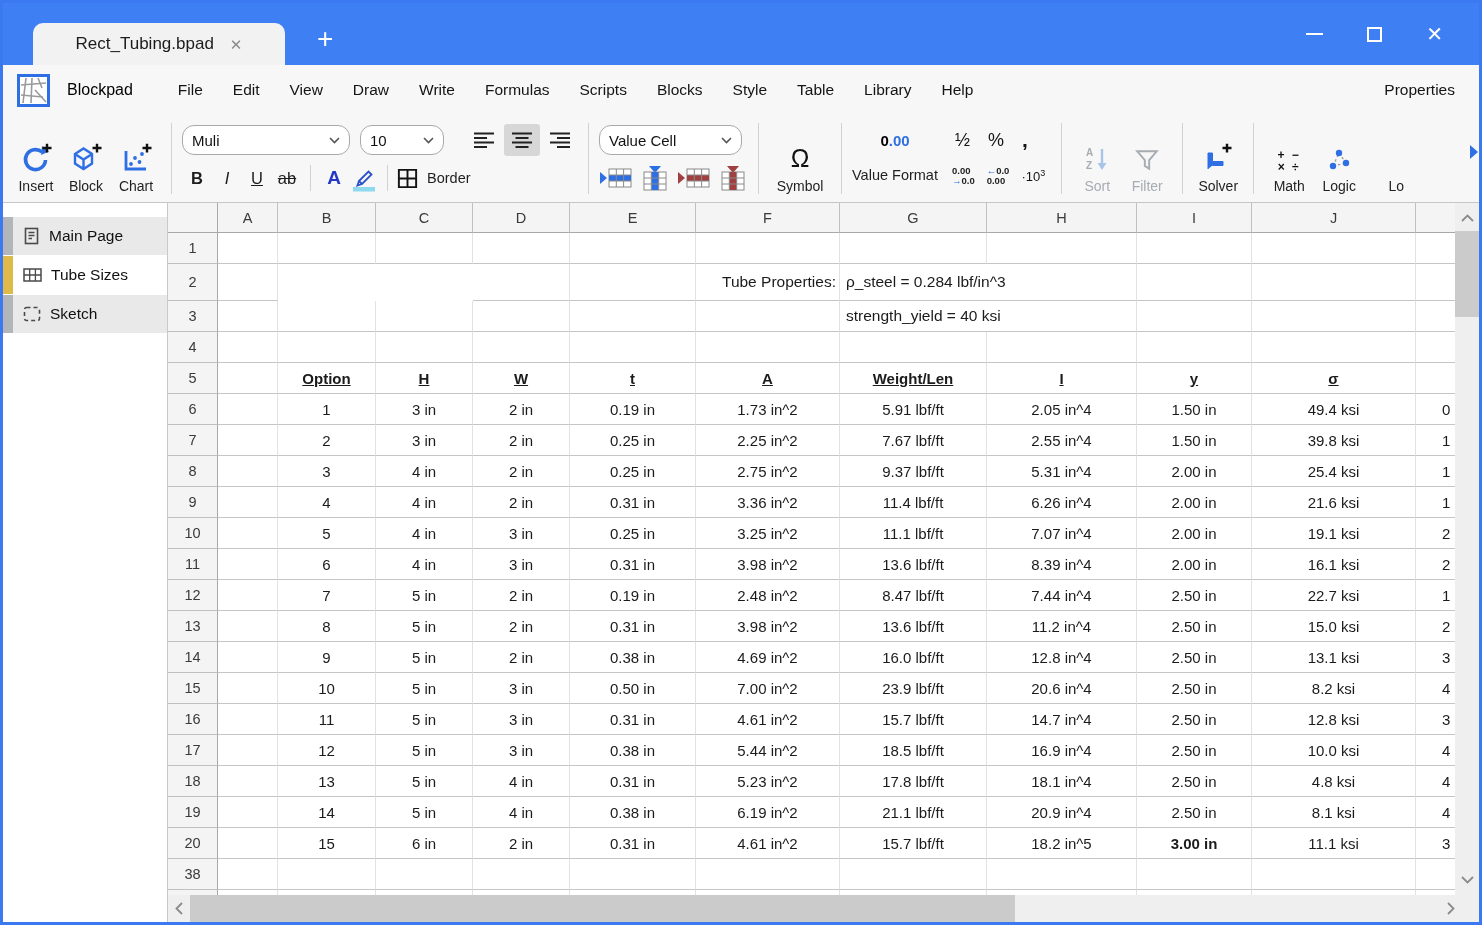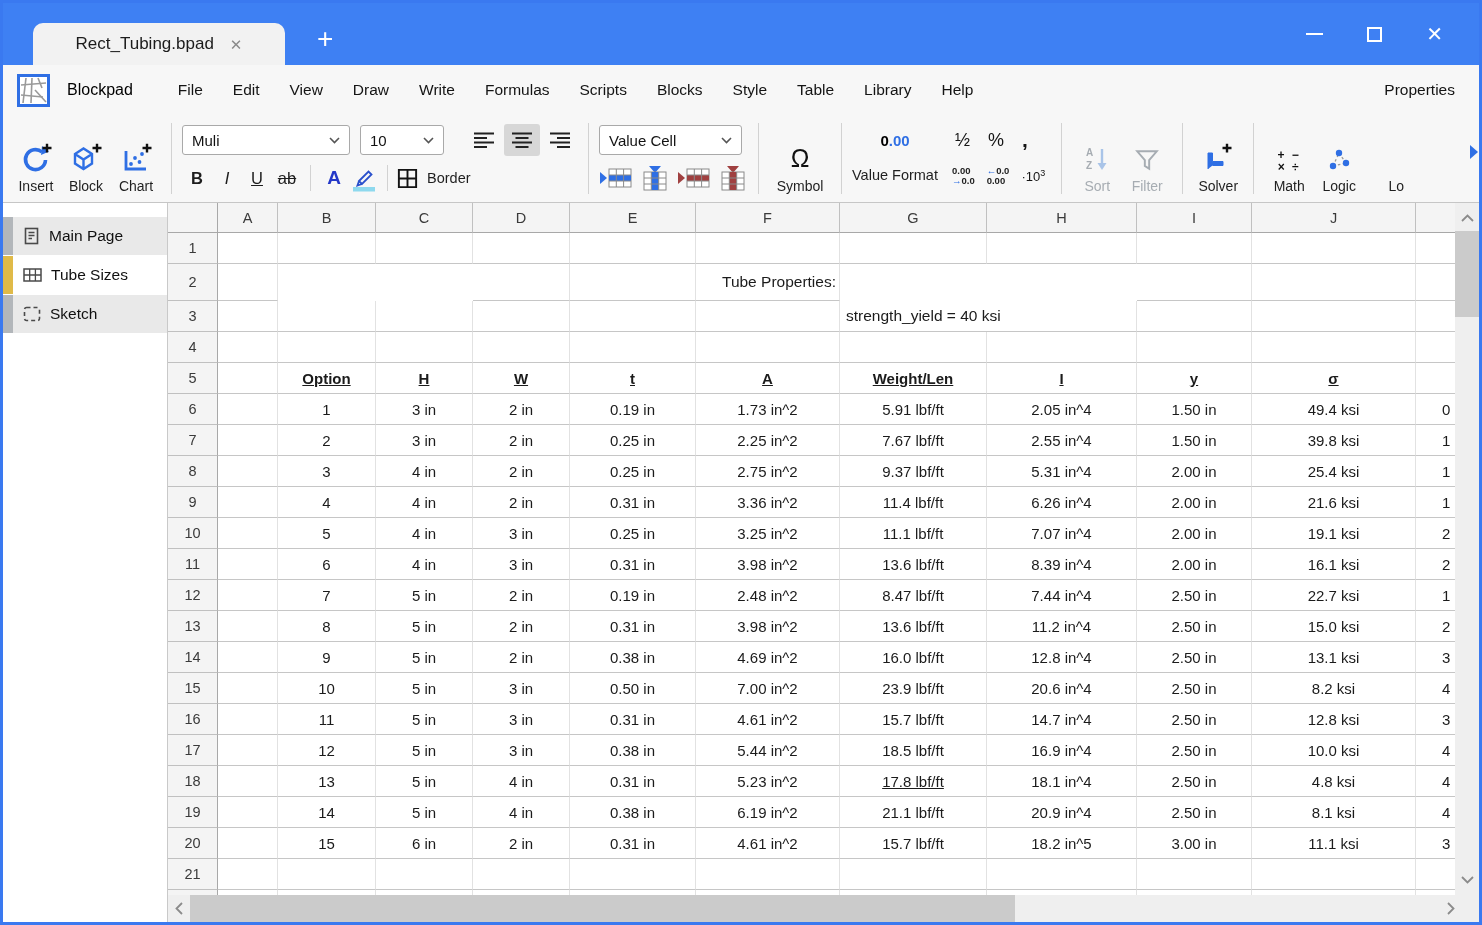--- a/index.html
+++ b/index.html
@@ -26,21 +26,21 @@
            padding-left:8px;position:relative;overflow:hidden;}
   .tb-sep{width:1px;background:#d2d2d2;margin:8px 10px;}
   .tb-sep2{width:1px;height:26px;background:#d2d2d2;margin:0 8px;align-self:center;}
   .tb-big{display:flex;flex-direction:column;align-items:center;justify-content:flex-end;padding:0 4px 8px 4px;gap:5px;min-width:50px;}
   .tb-ic{height:32px;display:flex;align-items:flex-end;justify-content:center;}
   .tb-lbl{font-size:14px;color:#1f1f1f;white-space:nowrap;}
   .disabled .tb-lbl{color:#a6acb2;}
   .tb-col{display:flex;flex-direction:column;padding-top:7px;}
   .tb-row{display:flex;align-items:center;height:36px;gap:10px;}
   .tb-row2{display:flex;align-items:center;height:40px;}
-  .tb-select{height:30px;background:#fff;border:1px solid #a9a9a9;border-radius:3px;display:flex;align-items:center;
+  .tb-select{height:30px;background:#fff;border:1px solid #a9a9a9;border-radius:12px;display:flex;align-items:center;
              justify-content:space-between;padding:0 9px;font-size:15px;color:#111;}
   .al-group{display:flex;gap:2px;margin-left:12px;}
   .al-btn{width:36px;height:32px;display:flex;align-items:center;justify-content:center;border-radius:3px;}
   .al-btn.selected{background:#d7d7d7;}
   .fmt{width:30px;height:30px;display:flex;align-items:center;justify-content:center;font-size:16.5px;color:#1d1d1d;}
   .fmt-b{font-weight:700;}
   .fmt-i{font-style:italic;}
   .fmt-u{text-decoration:underline;}
   .fmt-s{text-decoration:line-through;}
   .fmt-a{font-weight:700;font-size:19px;color:#2438c8;}
@@ -456,20 +456,21 @@
         <div class="cell " style="grid-area: 2 / 8;"></div>
         <div class="cell " style="grid-area: 2 / 9;"></div>
         <div class="cell " style="grid-area: 2 / 10;"></div>
         <div class="cell " style="grid-area: 2 / 11;"></div>
         <div class="cell " style="grid-area: 2 / 12;"></div>
         <div class="cell hdr rowhdr" style="grid-area: 3 / 1;">2</div>
         <div class="cell " style="grid-area: 3 / 2;"></div>
         <div class="cell " style="grid-area: 3 / 5;"></div>
         <div class="cell " style="grid-area: 3 / 6;"></div>
         <div class="cell c-right" style="grid-area: 3 / 7;">Tube Properties:</div>
+        <div class="cell c-left" style="grid-area: 3 / 8 / auto / span 2;">ρ_steel = 0.284 lbf/in^3</div>
         <div class="cell " style="grid-area: 3 / 10;"></div>
         <div class="cell " style="grid-area: 3 / 11;"></div>
         <div class="cell " style="grid-area: 3 / 12;"></div>
         <div class="cell hdr rowhdr" style="grid-area: 4 / 1;">3</div>
         <div class="cell " style="grid-area: 4 / 2;"></div>
         <div class="cell " style="grid-area: 4 / 3;"></div>
         <div class="cell " style="grid-area: 4 / 4;"></div>
         <div class="cell " style="grid-area: 4 / 5;"></div>
         <div class="cell " style="grid-area: 4 / 6;"></div>
         <div class="cell " style="grid-area: 4 / 7;"></div>
@@ -645,21 +646,21 @@
         <div class="cell " style="grid-area: 18 / 10;">2.50 in</div>
         <div class="cell " style="grid-area: 18 / 11;">10.0 ksi</div>
         <div class="cell c-kclip" style="grid-area: 18 / 12;">4</div>
         <div class="cell hdr rowhdr" style="grid-area: 19 / 1;">18</div>
         <div class="cell " style="grid-area: 19 / 2;"></div>
         <div class="cell " style="grid-area: 19 / 3;">13</div>
         <div class="cell " style="grid-area: 19 / 4;">5 in</div>
         <div class="cell " style="grid-area: 19 / 5;">4 in</div>
         <div class="cell " style="grid-area: 19 / 6;">0.31 in</div>
         <div class="cell " style="grid-area: 19 / 7;">5.23 in^2</div>
-        <div class="cell " style="grid-area: 19 / 8; text-decoration: underline;">17.8 lbf/ft</div>
+        <div class="cell " style="grid-area: 19 / 8;">17.8 lbf/ft</div>
         <div class="cell " style="grid-area: 19 / 9;">18.1 in^4</div>
         <div class="cell " style="grid-area: 19 / 10;">2.50 in</div>
         <div class="cell " style="grid-area: 19 / 11;">4.8 ksi</div>
         <div class="cell c-kclip" style="grid-area: 19 / 12;">4</div>
         <div class="cell hdr rowhdr" style="grid-area: 20 / 1;">19</div>
         <div class="cell " style="grid-area: 20 / 2;"></div>
         <div class="cell " style="grid-area: 20 / 3;">14</div>
         <div class="cell " style="grid-area: 20 / 4;">5 in</div>
         <div class="cell " style="grid-area: 20 / 5;">4 in</div>
         <div class="cell " style="grid-area: 20 / 6;">0.38 in</div>
@@ -671,24 +672,24 @@
         <div class="cell c-kclip" style="grid-area: 20 / 12;">4</div>
         <div class="cell hdr rowhdr" style="grid-area: 21 / 1;">20</div>
         <div class="cell " style="grid-area: 21 / 2;"></div>
         <div class="cell " style="grid-area: 21 / 3;">15</div>
         <div class="cell " style="grid-area: 21 / 4;">6 in</div>
         <div class="cell " style="grid-area: 21 / 5;">2 in</div>
         <div class="cell " style="grid-area: 21 / 6;">0.31 in</div>
         <div class="cell " style="grid-area: 21 / 7;">4.61 in^2</div>
         <div class="cell " style="grid-area: 21 / 8;">15.7 lbf/ft</div>
         <div class="cell " style="grid-area: 21 / 9;">18.2 in^5</div>
-        <div class="cell " style="grid-area: 21 / 10;">3.00 in</div>
+        <div class="cell " style="grid-area: 21 / 10; font-weight: bold;">3.00 in</div>
         <div class="cell " style="grid-area: 21 / 11;">11.1 ksi</div>
         <div class="cell c-kclip" style="grid-area: 21 / 12;">3</div>
-        <div class="cell hdr rowhdr" style="grid-area: 22 / 1;">21</div>
+        <div class="cell hdr rowhdr" style="grid-area: 22 / 1;">38</div>
         <div class="cell " style="grid-area: 22 / 2;"></div>
         <div class="cell " style="grid-area: 22 / 3;"></div>
         <div class="cell " style="grid-area: 22 / 4;"></div>
         <div class="cell " style="grid-area: 22 / 5;"></div>
         <div class="cell " style="grid-area: 22 / 6;"></div>
         <div class="cell " style="grid-area: 22 / 7;"></div>
         <div class="cell " style="grid-area: 22 / 8;"></div>
         <div class="cell " style="grid-area: 22 / 9;"></div>
         <div class="cell " style="grid-area: 22 / 10;"></div>
         <div class="cell " style="grid-area: 22 / 11;"></div>

